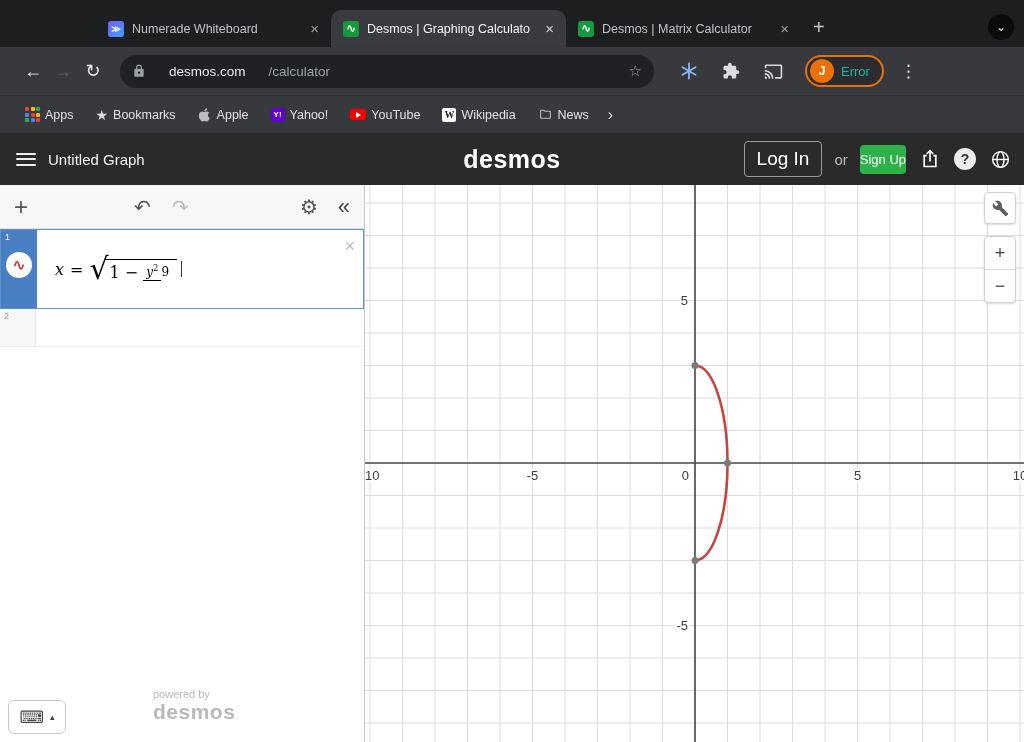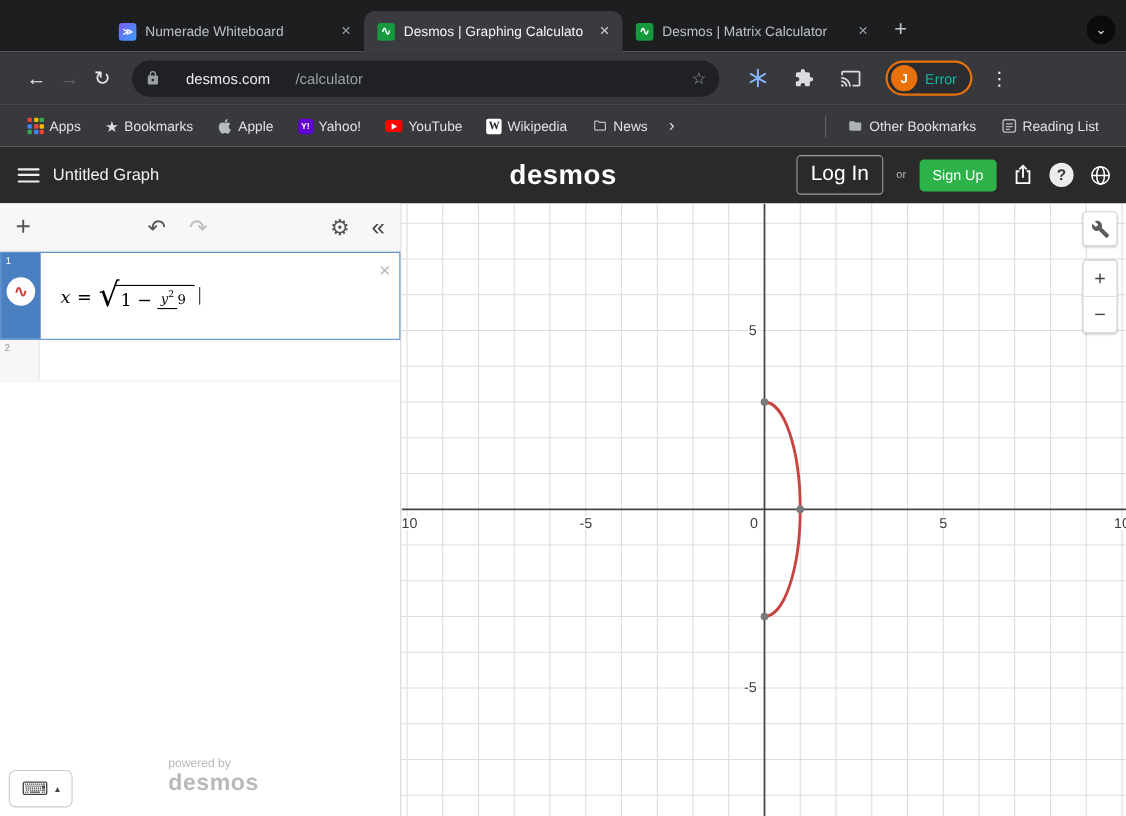--- a/index.html
+++ b/index.html
@@ -75,23 +75,23 @@
   .dheader { position:absolute; left:0; top:133px; width:1024px; height:52px;
              background:#2a2a2a; display:flex; align-items:center; padding:0 12px; }
   .hamburger { width:20px; display:flex; flex-direction:column; gap:3.5px; margin:0 12px 0 4px; }
   .hamburger i { height:2px; background:#eee; border-radius:1px; }
   .graph-title { color:#f2f2f2; font-size:15px; }
   .dlogo { position:absolute; left:0; right:0; text-align:center; color:#fff;
            font-size:25px; font-weight:600; letter-spacing:.5px; pointer-events:none; }
   .dh-right { margin-left:auto; display:flex; align-items:center; gap:12px; z-index:2; }
   .btn-login { border:1px solid #9b9b9b; border-radius:4px; color:#fff; font-size:19px;
                padding:6px 12px; background:transparent; }
-  .dh-or { color:#bbb; font-size:10px; }
+  .dh-or { color:#bbb; font-size:15px; }
   .btn-signup { background:#2db24a; border-radius:4px; color:#fff; font-size:13px;
-                padding:7px 12px; border:none; }
+                padding:7px 0; border:none; }
   .dh-ic { width:24px; height:24px; display:flex; align-items:center; justify-content:center; }
   .help-circle { width:22px; height:22px; border-radius:50%; background:#ececec; color:#333;
                  font-size:14px; font-weight:bold; display:flex; align-items:center; justify-content:center; }
 
   
   .content { position:absolute; left:0; top:185px; width:1024px; height:557px; display:flex; }
   .panel { width:365px; height:100%; background:#fff; border-right:1px solid #c7c7c7;
            position:relative; }
   .exp-toolbar { position:relative; height:44px; background:#f7f7f7; border-bottom:1px solid #ddd; }
   .exp-toolbar span { position:absolute; top:50%; transform:translateY(-50%);
@@ -247,38 +247,20 @@
       <span class="wiki-ic">W</span>
       <span>Wikipedia</span>
     </div>
     <div class="bm">
       <svg width="15" height="13" viewBox="0 0 24 24">
         <path fill="none" stroke="#b8bbbf" stroke-width="2" d="M3 5a1 1 0 0 1 1-1h5l2 2h9a1 1 0 0 1 1 1v11a1 1 0 0 1-1 1H4a1 1 0 0 1-1-1V5z"></path>
       </svg>
       <span>News</span>
     </div>
     <span class="bm-chevron">›</span>
-    <div class="bm-right">
-      <span class="bm-sep"></span>
-      <div class="bm">
-        <svg width="15" height="13" viewBox="0 0 24 24">
-          <path fill="#aeb1b5" d="M10 4H4c-1.1 0-2 .9-2 2v12c0 1.1.9 2 2 2h16c1.1 0 2-.9 2-2V8c0-1.1-.9-2-2-2h-8l-2-2z"></path>
-        </svg>
-        <span>Other Bookmarks</span>
-      </div>
-      <div class="bm">
-        <svg width="15" height="15" viewBox="0 0 24 24">
-          <rect x="3" y="3" width="18" height="18" rx="3" fill="none" stroke="#b8bbbf" stroke-width="2"></rect>
-          <line x1="7" y1="9" x2="17" y2="9" stroke="#b8bbbf" stroke-width="2"></line>
-          <line x1="7" y1="13" x2="17" y2="13" stroke="#b8bbbf" stroke-width="2"></line>
-          <line x1="7" y1="17" x2="13" y2="17" stroke="#b8bbbf" stroke-width="2"></line>
-        </svg>
-        <span>Reading List</span>
-      </div>
-    </div>
   </div>
 
   <div class="dheader">
     <div class="hamburger">
         <i></i>
         <i></i>
         <i></i>
       </div>
     <span class="graph-title">Untitled Graph</span>
     <div class="dlogo">desmos</div>

